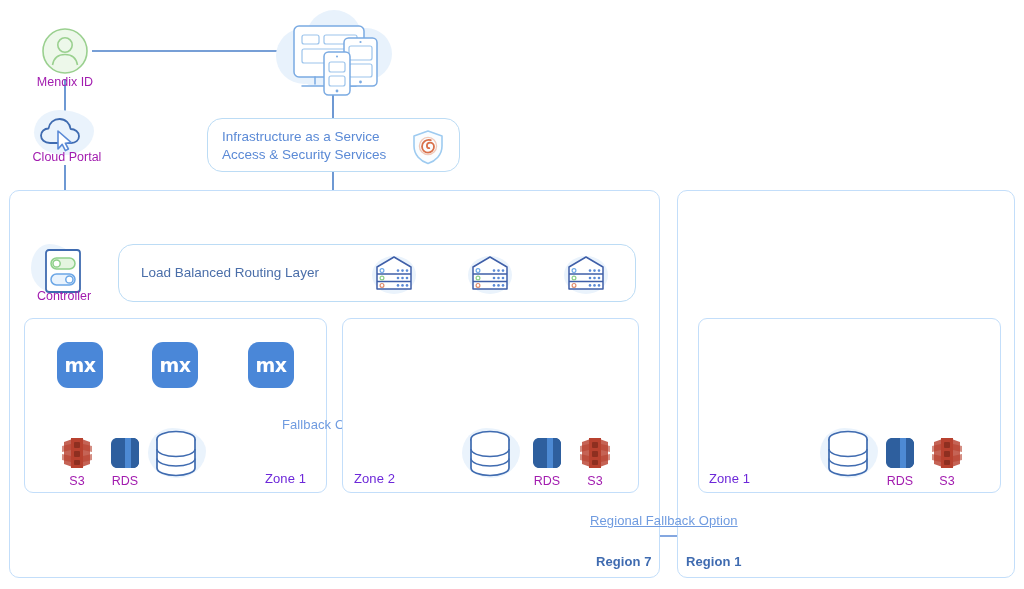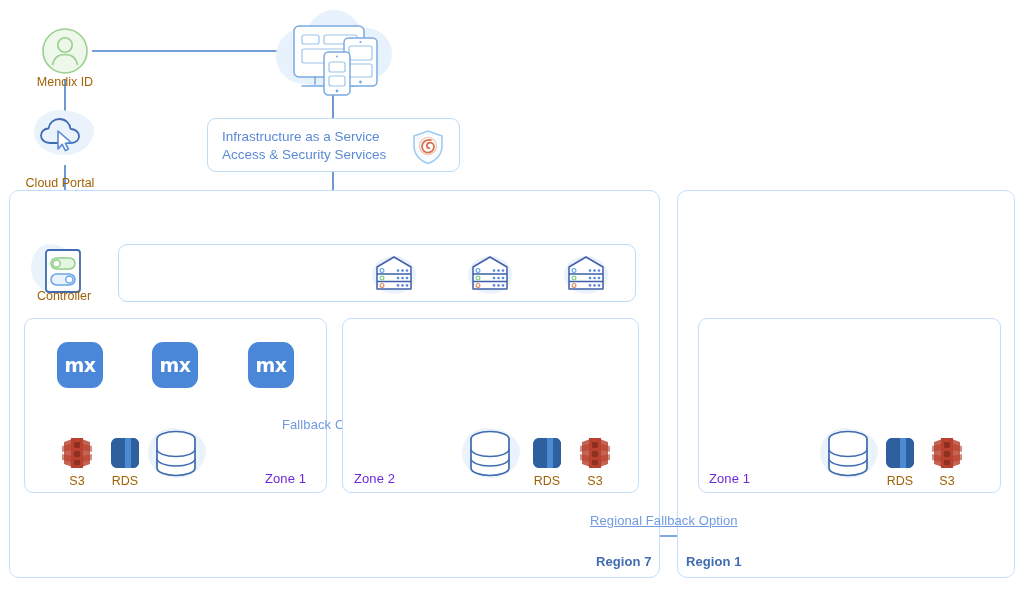--- a/index.html
+++ b/index.html
@@ -11,21 +11,21 @@
   #stage{position:absolute;left:0;top:0;width:1024px;height:589px;}
   svg.layer{position:absolute;left:0;top:0;width:1024px;height:589px;pointer-events:none;}
   .lbl{
     position:absolute;font-size:13px;color:#6d28d9;white-space:nowrap;
     letter-spacing:.1px;
   }
   .lbl-bold{font-weight:bold;color:#3f6bb0;}
   .lbl-light{color:#6f9be0;}
   .boxlabel{font-size:13.5px;color:#4a6ea9;}
   .card{
-    position:absolute;border:1.4px solid #bcdcf5;border-radius:9px;background:#ffffff;
+    position:absolute;border:1.4px solid #bcdcf5;border-radius:15px;background:#ffffff;
     box-sizing:border-box;
   }
   .region{
     position:absolute;border:1.6px solid #c3defa;border-radius:10px;background:#fff;
     box-sizing:border-box;
   }
   .zone{
     position:absolute;border:1.4px solid #c3defa;border-radius:9px;background:#fff;
     box-sizing:border-box;
   }
@@ -33,21 +33,21 @@
     position:absolute;width:46px;height:46px;border-radius:11px;background:#4a87d8;
     display:flex;align-items:center;justify-content:center;
     color:#ffffff;font-size:19px;font-weight:bold;letter-spacing:-0.5px;
     font-family:"DejaVu Sans",sans-serif;
   }
   .blob{
     position:absolute;background:#eaf3fc;border-radius:42% 58% 50% 50% / 50% 46% 54% 50%;
   }
   .iconwrap{position:absolute;}
   .cap{
-    position:absolute;font-size:12.5px;color:#a16207;text-align:center;white-space:nowrap;
+    position:absolute;font-size:12.5px;color:#a21caf;text-align:center;white-space:nowrap;
   }
   .iaas-text{
     position:absolute;font-size:13.5px;line-height:18px;color:#5b8ad6;white-space:nowrap;
   }
 </style>
 </head>
 <body>
 
 <div id="stage">
 
@@ -96,21 +96,21 @@
   </div>
   <div class="cap" style="left:10px;top:75px;width:110px;">Mendix ID</div>
 
   <div class="blob" style="left:34px;top:110px;width:60px;height:45px;"></div>
   <div class="iconwrap" style="left:36px;top:112px;">
     <svg width="58" height="44" viewBox="0 0 58 44">
       <path d="M14,31 C8.5,31 5,27.5 5,23.5 C5,19.5 8.5,16.5 12.5,16.5 C13.2,11 17.8,7 23.6,7 C29.4,7 34,11.3 34.6,17 C39,17 43,20 43,24.2 C43,28.2 39.5,31 35.2,31 Z" fill="none" stroke="#3f6bb0" stroke-width="1.8" stroke-linejoin="round"></path>
       <path d="M22,19 L22,37 L26.2,32.4 L29.4,38.6 L32.4,37 L29.3,31.2 L35.3,30.6 Z" fill="#ffffff" stroke="#5b8ad6" stroke-width="1.6" stroke-linejoin="round"></path>
     </svg>
   </div>
-  <div class="cap" style="left:0;top:150px;width:120px;margin-top:26px;">Cloud Portal</div>
+  <div class="cap" style="left:7px;top:150px;width:120px;">Cloud Portal</div>
 
   <div class="iconwrap" style="left:268px;top:8px;">
     <svg width="132" height="92" viewBox="0 0 132 92">
 
       <g fill="#e8f2fc">
         <circle cx="36" cy="48" r="28"></circle>
         <circle cx="66" cy="30" r="28"></circle>
         <circle cx="98" cy="46" r="26"></circle>
         <rect x="30" y="44" width="74" height="34" rx="17"></rect>
       </g>
@@ -159,20 +159,21 @@
       <rect x="3" y="2" width="34" height="42" rx="3" fill="#ffffff" stroke="#3f6bb0" stroke-width="1.8"></rect>
       <rect x="8" y="10" width="24" height="11" rx="5.5" fill="#e4f5e0" stroke="#8ed08a" stroke-width="1.5"></rect>
       <circle cx="13.6" cy="15.5" r="3.6" fill="#ffffff" stroke="#8ed08a" stroke-width="1.5"></circle>
       <rect x="8" y="26" width="24" height="11" rx="5.5" fill="#e9f3fd" stroke="#6ba6e6" stroke-width="1.5"></rect>
       <circle cx="26.4" cy="31.5" r="3.6" fill="#ffffff" stroke="#6ba6e6" stroke-width="1.5"></circle>
     </svg>
   </div>
   <div class="cap" style="left:8px;top:289px;width:112px;">Controller</div>
 
   <div class="card" style="left:118px;top:244px;width:518px;height:58px;">
+    <div class="boxlabel" style="position:absolute;left:22px;top:20px;">Load Balanced Routing Layer</div>
 
     <div style="position:absolute;left:252px;top:8px;">
       <svg width="46" height="42" viewBox="0 0 46 42">
         <ellipse cx="23" cy="22" rx="22" ry="19" fill="#eaf3fc"></ellipse>
         <path d="M6,14 L23,4 L40,14 L40,36 L6,36 Z" fill="#ffffff" stroke="#3f5fa8" stroke-width="1.5" stroke-linejoin="round"></path>
         <path d="M6,21 L40,21 M6,28.5 L40,28.5" stroke="#3f5fa8" stroke-width="1.3"></path>
         <circle cx="11" cy="17.6" r="1.9" fill="none" stroke="#6ba6e6" stroke-width="1.2"></circle>
         <circle cx="11" cy="25" r="1.9" fill="none" stroke="#8ed08a" stroke-width="1.2"></circle>
         <circle cx="11" cy="32.4" r="1.9" fill="none" stroke="#e08a6a" stroke-width="1.2"></circle>
         <g fill="#5b8ad6">

